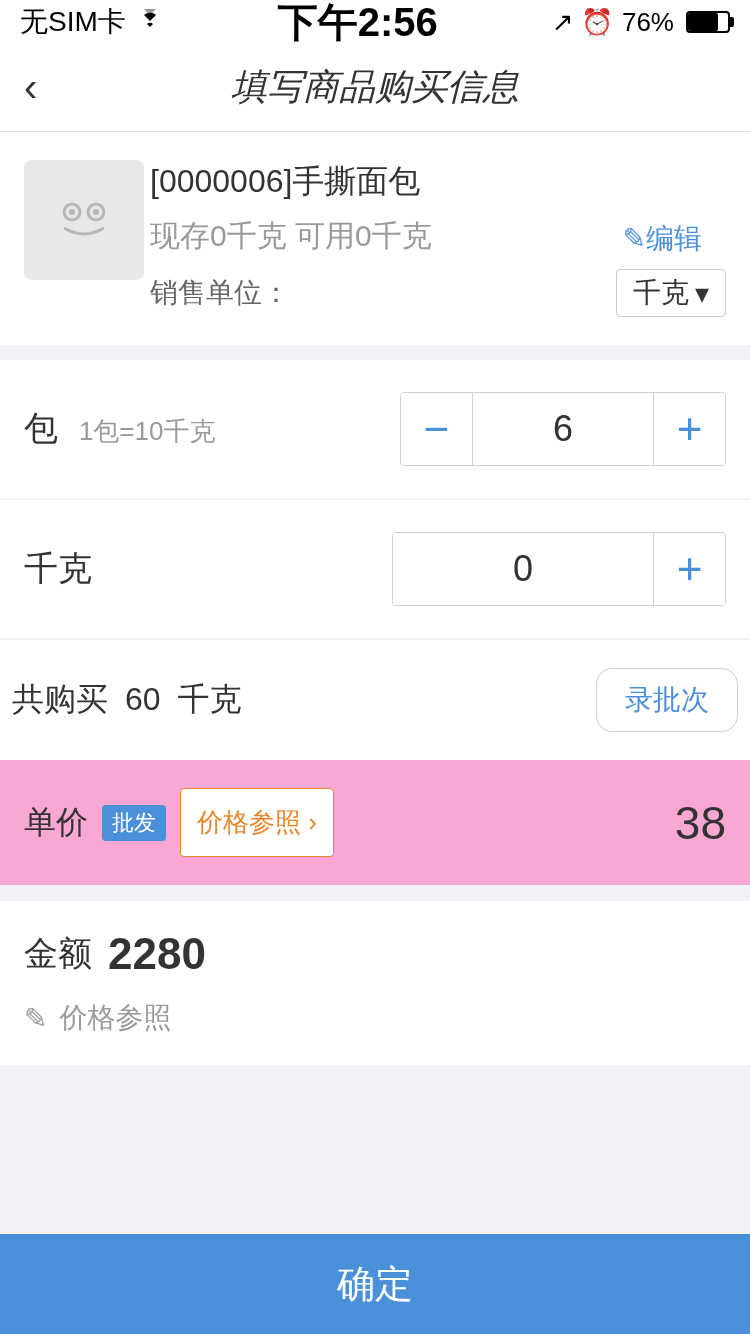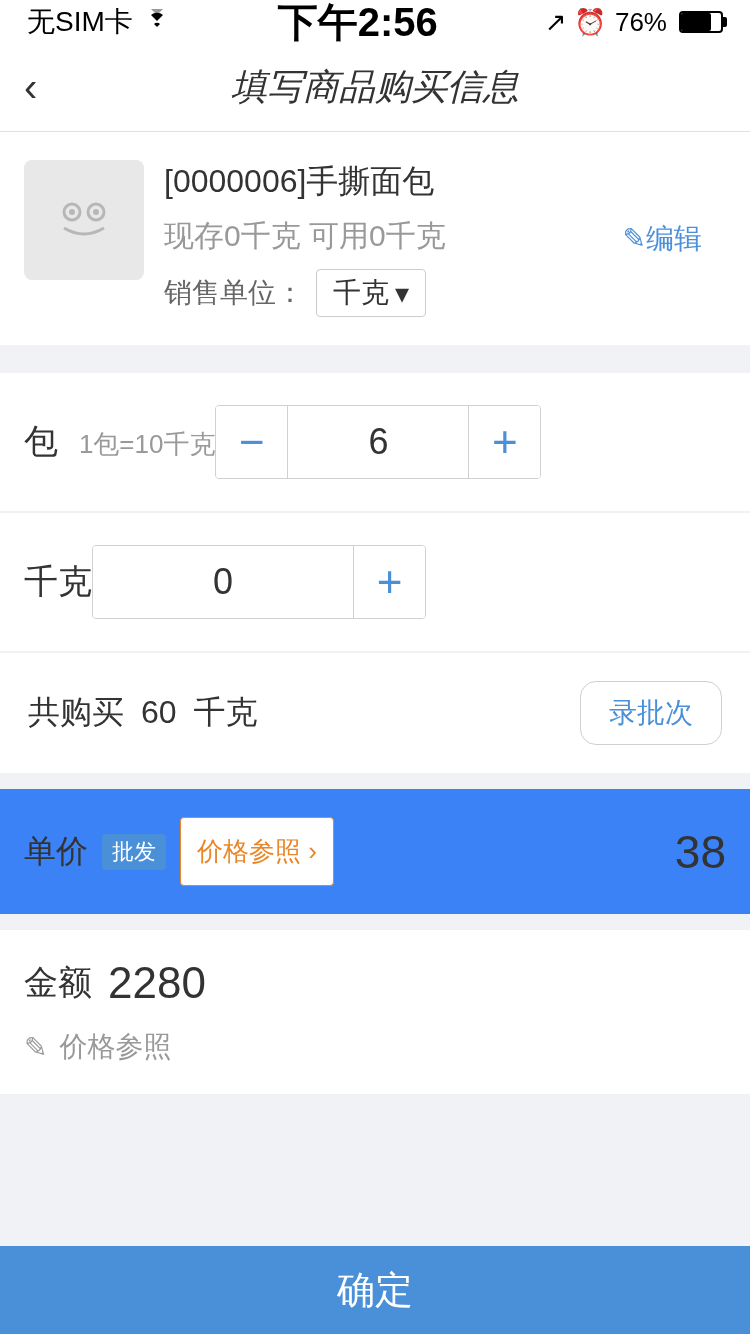--- a/index.html
+++ b/index.html
@@ -12,21 +12,21 @@
       font-size: 32px;
     }
 
     
     .status-bar {
       height: 44px;
       background: #fff;
       display: flex;
       align-items: center;
       justify-content: space-between;
-      padding: 0 27px;
+      padding: 0 20px;
       font-size: 28px;
       color: #000;
     }
     .status-left { display: flex; align-items: center; gap: 10px; }
     .status-center { font-size: 40px; font-weight: 700; }
     .status-right { display: flex; align-items: center; gap: 8px; font-size: 26px; }
     .battery {
       display: inline-block;
       width: 44px;
       height: 22px;
@@ -74,24 +74,24 @@
       font-size: 36px;
       font-weight: 500;
       color: #333;
       font-style: italic;
     }
 
     
     .product-card {
       background: #fff;
       padding: 28px 24px;
-      margin-bottom: 28px;
+      margin-bottom: 15px;
       display: flex;
       align-items: flex-start;
-      gap: 20px;
+      gap: 6px;
     }
     .product-image {
       width: 120px;
       height: 120px;
       background: #e8e8e8;
       border-radius: 8px;
       display: flex;
       align-items: center;
       justify-content: center;
       flex-shrink: 0;
@@ -111,20 +111,21 @@
       font-size: 30px;
       color: #999;
       margin-bottom: 12px;
     }
     .product-unit-row {
       display: flex;
       align-items: center;
       gap: 12px;
       font-size: 28px;
       color: #666;
+      justify-content: space-between;
     }
     .unit-select {
       border: 1px solid #ccc;
       border-radius: 4px;
       padding: 4px 16px;
       font-size: 28px;
       color: #333;
       background: #fff;
       display: flex;
       align-items: center;
@@ -144,21 +145,21 @@
 
     
     .quantity-section {
       background: #fff;
       padding: 32px 24px;
       margin-bottom: 2px;
     }
     .quantity-row {
       display: flex;
       align-items: center;
-      justify-content: flex-start;
+      justify-content: space-between;
     }
     .quantity-label {
       font-size: 34px;
       color: #333;
     }
     .quantity-hint {
       font-size: 26px;
       color: #999;
       margin-left: 12px;
     }
@@ -222,43 +223,43 @@
       color: #4a90d9;
       font-size: 44px;
       cursor: pointer;
       border: none;
       border-left: 1px solid #d0d0d0;
     }
 
     
     .total-section {
       background: #fff;
-      padding: 28px 28px;
-      margin-bottom: 16px;
+      padding: 28px 12px;
+      margin-bottom: 0;
       display: flex;
       align-items: center;
       justify-content: space-between;
     }
     .total-text {
       font-size: 32px;
       color: #333;
     }
     .batch-btn {
       border: 1px solid #d0d0d0;
       border-radius: 16px;
       padding: 12px 28px;
       font-size: 28px;
       color: #4a90d9;
       background: #fff;
       cursor: pointer;
     }
 
     
     .price-section {
-      background: #3b82f6;
+      background: #f9a8d4;
       padding: 28px 24px;
       margin-bottom: 16px;
       display: flex;
       align-items: center;
       justify-content: space-between;
     }
     .price-label-row {
       display: flex;
       align-items: center;
       gap: 14px;
@@ -304,21 +305,21 @@
       gap: 16px;
       margin-bottom: 20px;
     }
     .amount-label {
       font-size: 34px;
       color: #333;
     }
     .amount-value {
       font-size: 44px;
       color: #333;
-      font-weight: 400;
+      font-weight: 700;
       text-align: right;
     }
     .remark-row {
       display: flex;
       align-items: center;
       gap: 12px;
       color: #999;
       font-size: 28px;
     }
     .pencil-icon { font-size: 28px; }
@@ -329,21 +330,21 @@
       background: #f0f2f5;
       min-height: 200px;
     }
 
     
     .confirm-btn {
       position: fixed;
       bottom: 0;
       left: 0;
       width: 750px;
-      height: 88px;
+      height: 100px;
       background: #4a90d9;
       color: #fff;
       font-size: 38px;
       border: none;
       cursor: pointer;
       display: flex;
       align-items: center;
       justify-content: center;
     }
 

